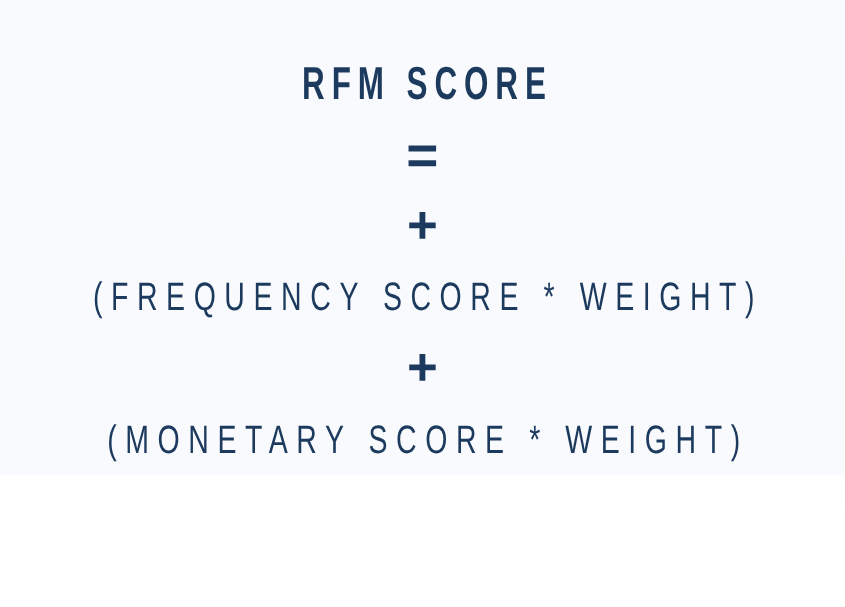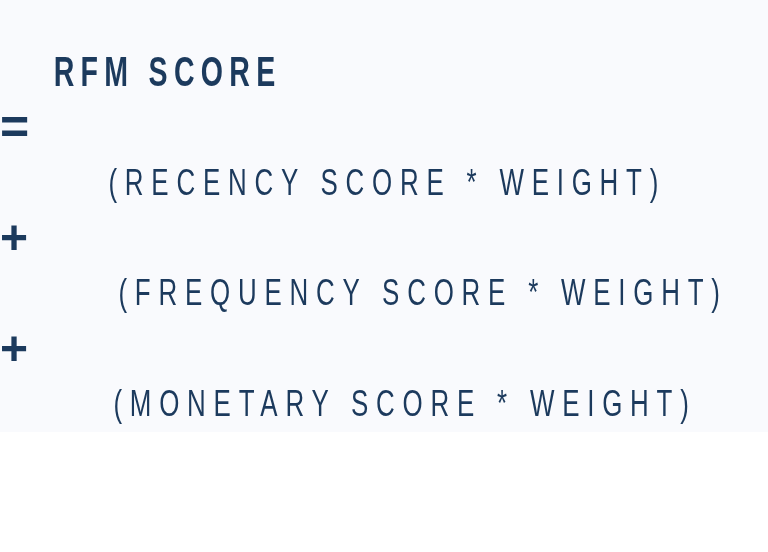--- a/index.html
+++ b/index.html
@@ -8,21 +8,21 @@
     background: #ffffff;
   }
   .stage {
     position: relative;
     width: 768px;
     height: 432px;
     box-sizing: border-box;
     padding-top: 44px;
     display: flex;
     flex-direction: column;
-    align-items: flex-start;
+    align-items: center;
     overflow: hidden;
     background: var(--background, #f9fafd);
     color: var(--text, #1c3a5d);
     font-family: "Liberation Sans", sans-serif;
   }
   .row {
     height: 66px;
     display: flex;
     align-items: center;
     justify-content: center;
@@ -64,23 +64,20 @@
 <div class="stage">
 
   <div class="row">
     <h1 class="title">RFM SCORE</h1>
   </div>
 
   <div class="row">
     <span class="op equals">=</span>
   </div>
 
-  <div class="row">
-    <div class="term">(RECENCY SCORE * WEIGHT)</div>
-  </div>
 
   <div class="row">
     <span class="op plus">+</span>
   </div>
 
   <div class="row">
     <div class="term">(FREQUENCY SCORE * WEIGHT)</div>
   </div>
 
   <div class="row">

